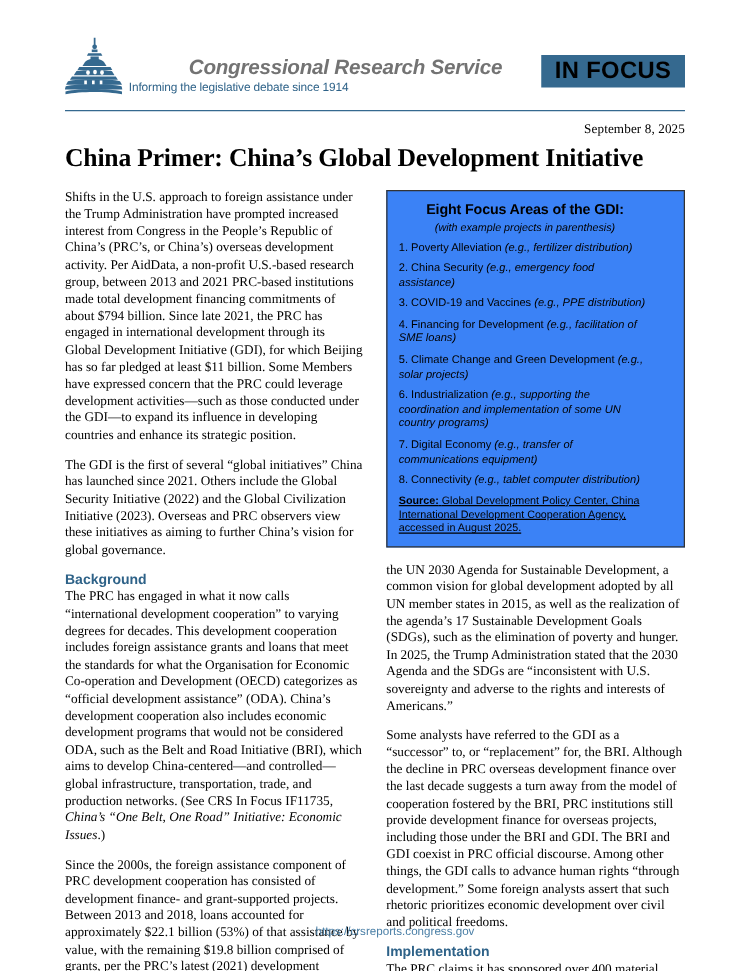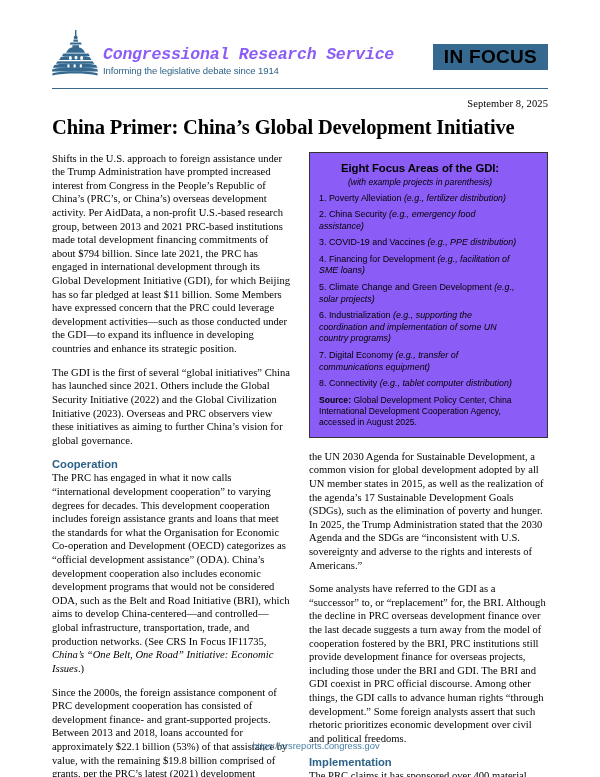--- a/index.html
+++ b/index.html
@@ -39,28 +39,29 @@
   .dome-icon {
     width: 46px;
     height: 50px;
     flex: 0 0 auto;
     margin-right: 5px;
   }
   .brand-text {
     padding-bottom: 3px;
   }
   .brand-name {
-    font-family: Liberation Mono, monospace;
+    font-family: Liberation Sans, sans-serif;
     font-style: italic;
     font-weight: bold;
     font-size: 16.5px;
     letter-spacing: -0.2px;
-    color: #8b5cf6;
+    color: #737373;
     line-height: 1.05;
     white-space: nowrap;
+    margin-left: 48px;
   }
   .brand-tag {
     font-family: "Liberation Sans", sans-serif;
     font-size: 9.5px;
     color: #2e6288;
     letter-spacing: -0.1px;
     line-height: 1.4;
     white-space: nowrap;
   }
   .infocus-badge {
@@ -120,21 +121,21 @@
     font-size: 11.2px;
     color: #2e6288;
     margin: 5px 0 0 0;
     line-height: 1.25;
   }
   .it { font-style: italic; }
 
   
   .textbox {
     border: 1px solid #333333;
-    background: #8b5cf6;
+    background: #3b82f6;
     box-sizing: border-box;
     padding: 8px 26px 8px 9px;
     margin-bottom: 12px;
   }
   .tb-title {
     font-family: "Liberation Sans", sans-serif;
     font-weight: bold;
     font-size: 11.4px;
     text-align: center;
     margin: 1px 0 3px 0;
@@ -152,20 +153,21 @@
     font-size: 8.9px;
     line-height: 1.3;
     margin: 0 0 5px 0;
   }
   .tb-item .ex { font-style: italic; }
   .tb-source {
     font-family: "Liberation Sans", sans-serif;
     font-size: 8.6px;
     line-height: 1.32;
     margin: 2px 0 0 0;
+    text-decoration: underline;
   }
   .tb-source .lbl { font-weight: bold; }
 
   
   .footer {
     position: absolute;
     left: 0;
     right: 0;
     bottom: 24px;
     text-align: center;
@@ -218,21 +220,21 @@
 
   <div class="doc-date">September 8, 2025</div>
   <h1 class="doc-title">China Primer: China’s Global Development Initiative</h1>
 
   <div class="columns">
 
     <div class="col">
       <p>Shifts in the U.S. approach to foreign assistance under the Trump Administration have prompted increased interest from Congress in the People’s Republic of China’s (PRC’s, or China’s) overseas development activity. Per AidData, a non-profit U.S.-based research group, between 2013 and 2021 PRC-based institutions made total development financing commitments of about $794 billion. Since late 2021, the PRC has engaged in international development through its Global Development Initiative (GDI), for which Beijing has so far pledged at least $11 billion. Some Members have expressed concern that the PRC could leverage development activities—such as those conducted under the GDI—to expand its influence in developing countries and enhance its strategic position.</p>
       <p>The GDI is the first of several “global initiatives” China has launched since 2021. Others include the Global Security Initiative (2022) and the Global Civilization Initiative (2023). Overseas and PRC observers view these initiatives as aiming to further China’s vision for global governance.</p>
 
-      <h2 class="section">Cooperation</h2>
+      <h2 class="section">Background</h2>
       <p><span>The PRC has engaged in what it now calls “international development cooperation” to varying degrees for decades. This development cooperation includes foreign assistance grants and loans that meet the standards for what the Organisation for Economic Co-operation and Development (OECD) categorizes as “official development assistance” (ODA). China’s development cooperation also includes economic development programs that would not be considered ODA, such as the Belt and Road Initiative (BRI), which aims to develop China-centered—and controlled—global infrastructure, transportation, trade, and production networks. (See CRS In Focus IF11735, </span><span class="it">China’s “One Belt, One Road” Initiative: Economic Issues</span><span>.)</span></p>
       <p>Since the 2000s, the foreign assistance component of PRC development cooperation has consisted of development finance- and grant-supported projects. Between 2013 and 2018, loans accounted for approximately $22.1 billion (53%) of that assistance by value, with the remaining $19.8 billion comprised of grants, per the PRC’s latest (2021) development cooperation white paper. (Comparatively, the United States obligated an estimated $48 billion in foreign assistance from all sources in FY 2018 alone. See CRS In Focus IF10183, U.S. Foreign Assistance.)</p>
 
     </div>
 
     <div class="col">
 
       <div class="textbox">
         <div class="tb-title">Eight Focus Areas of the GDI:</div>
         <div class="tb-sub">(with example projects in parenthesis)</div>

